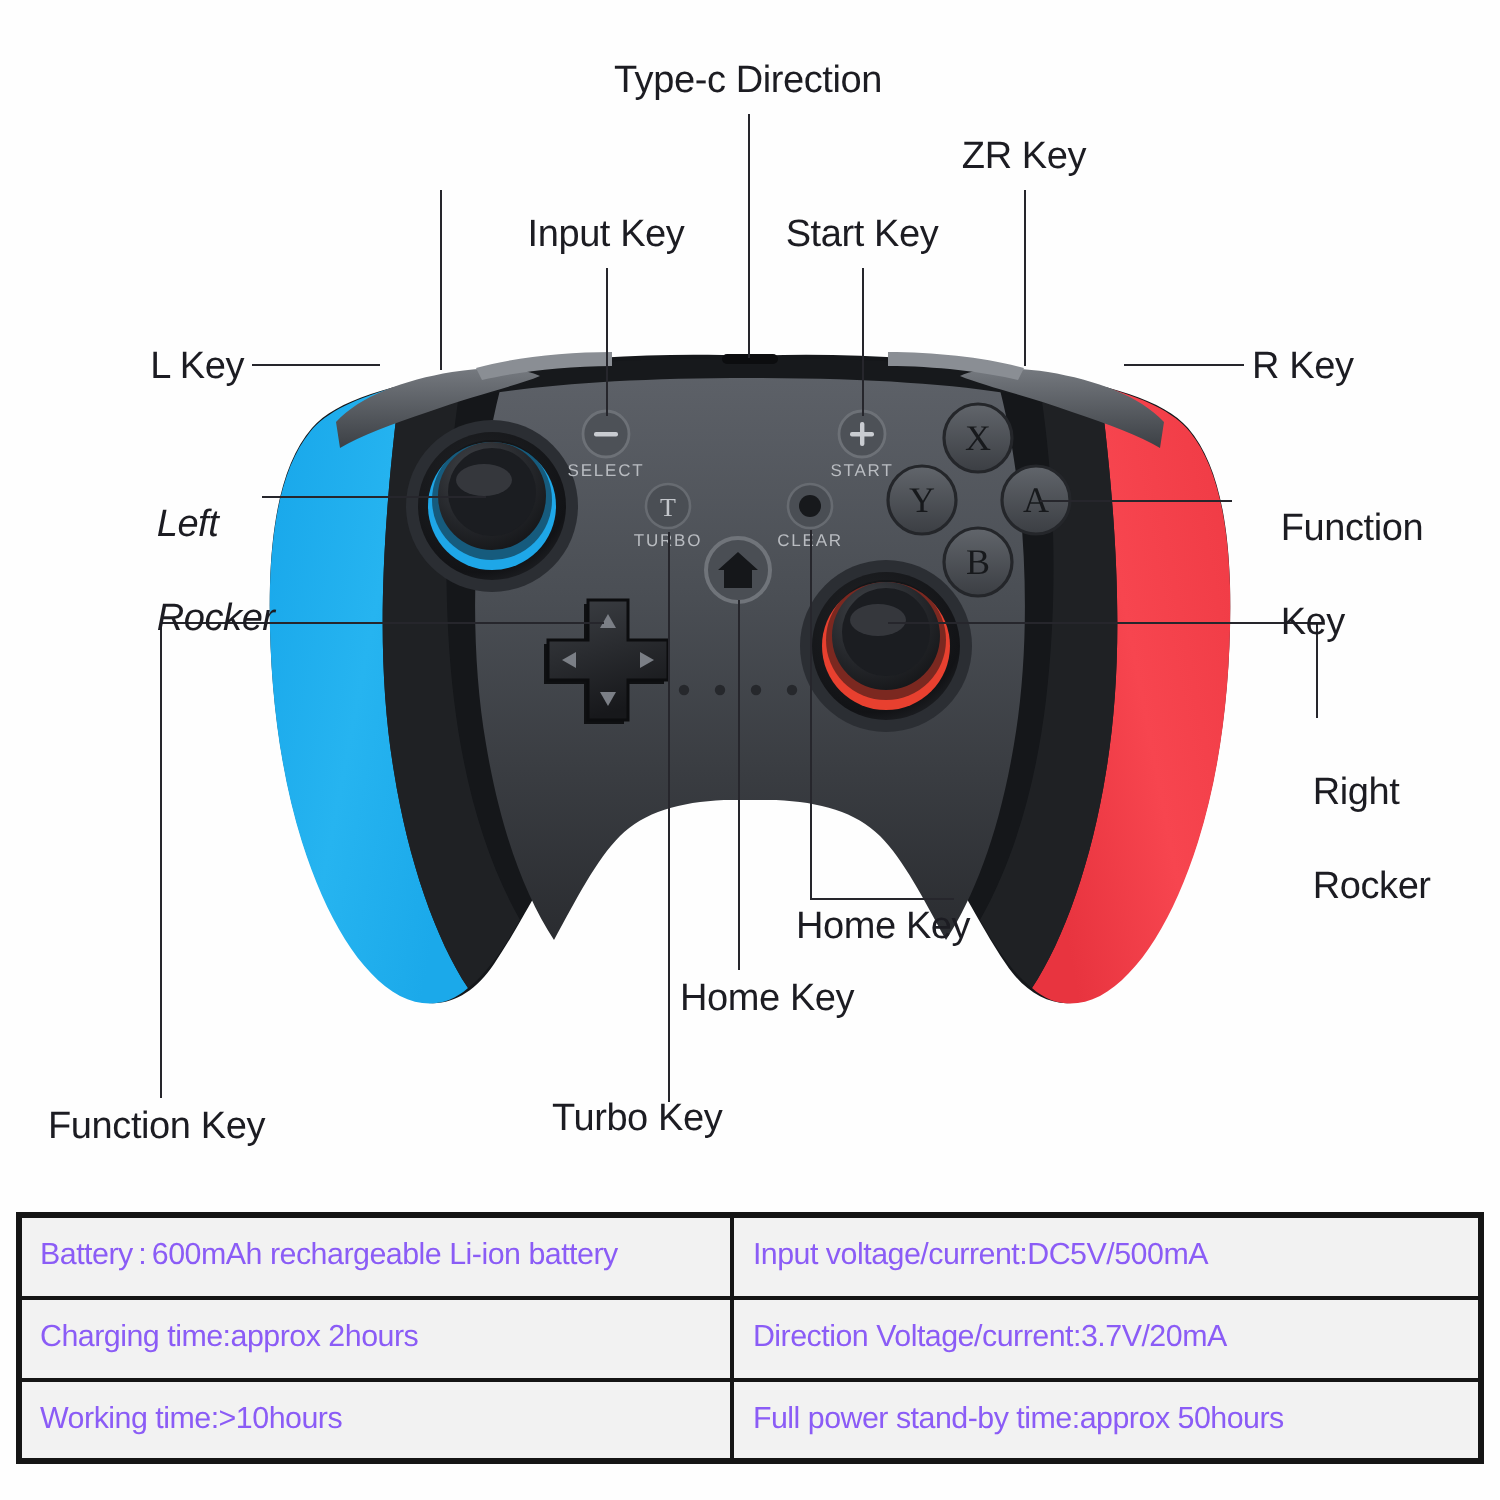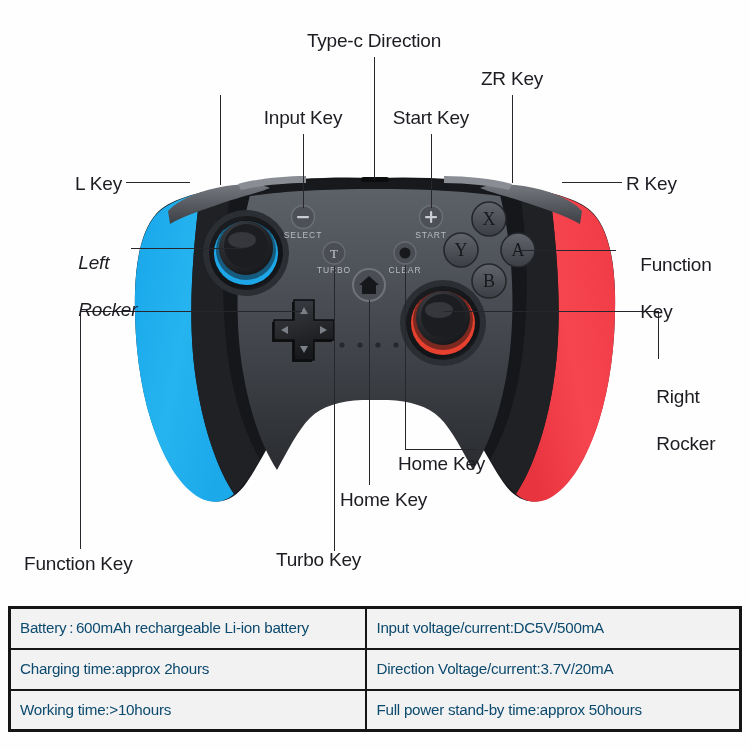--- a/index.html
+++ b/index.html
@@ -59,21 +59,21 @@
     width: 734px;
     border-collapse: collapse;
     background: #f2f2f2;
     border: 3px solid #151515;
   }
   #spec-table td {
     border: 2.5px solid #151515;
     padding: 7px 9px 8px 9px;
     font-family: "Liberation Sans", sans-serif;
     font-size: 15.2px;
-    color: #0c4a6e;
+    color: #8b5cf6;
     background: #f2f2f2;
     height: 41px;
     vertical-align: middle;
     letter-spacing: -0.25px;
     white-space: nowrap;
   }
   #spec-table td.col-l { width: 358px; }
   #spec-table td.col-r { width: 376px; }
 </style>
 </head>

